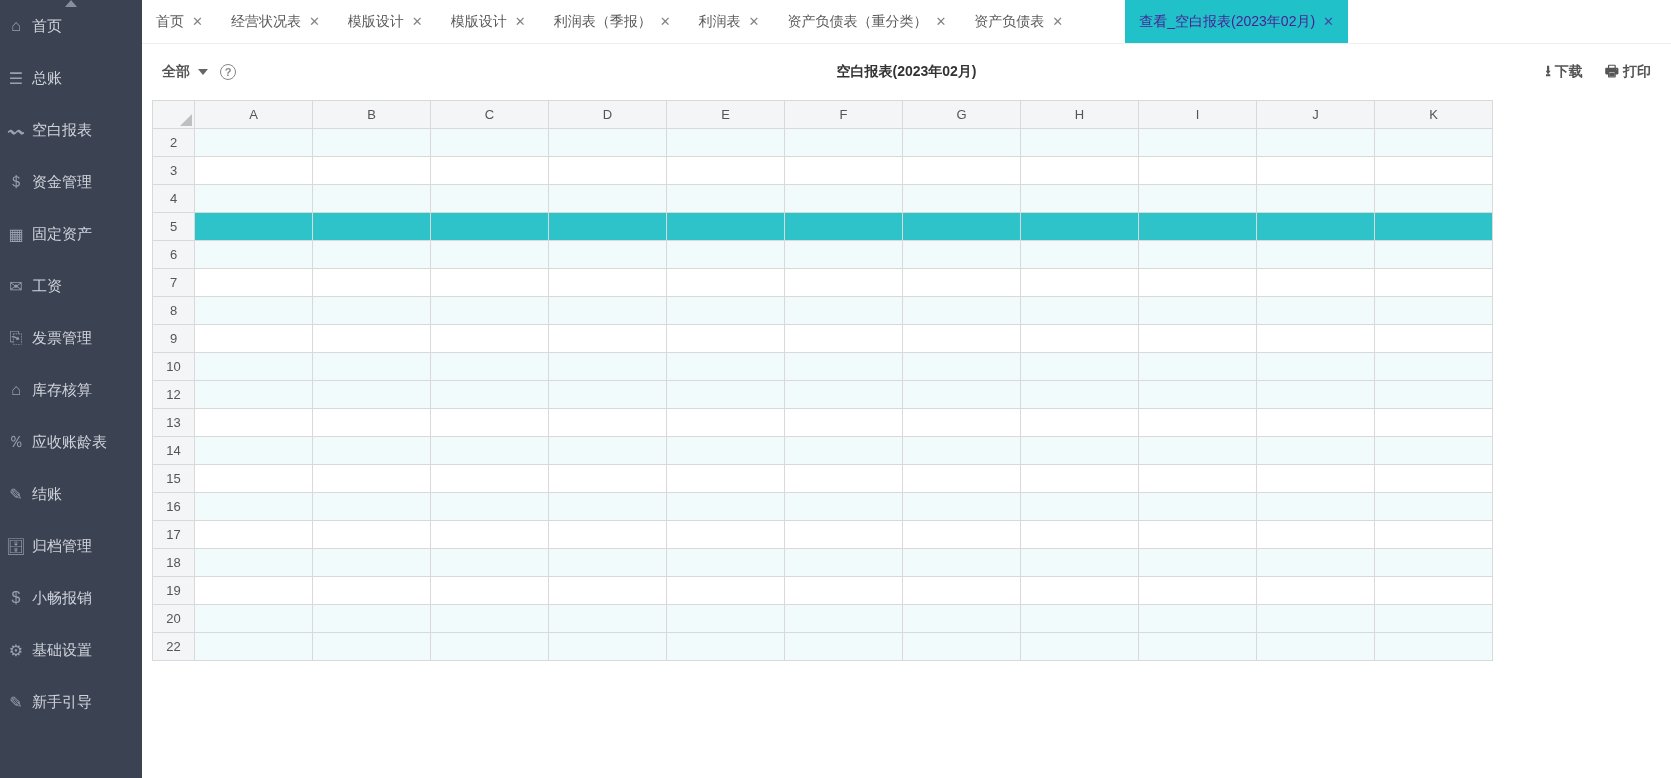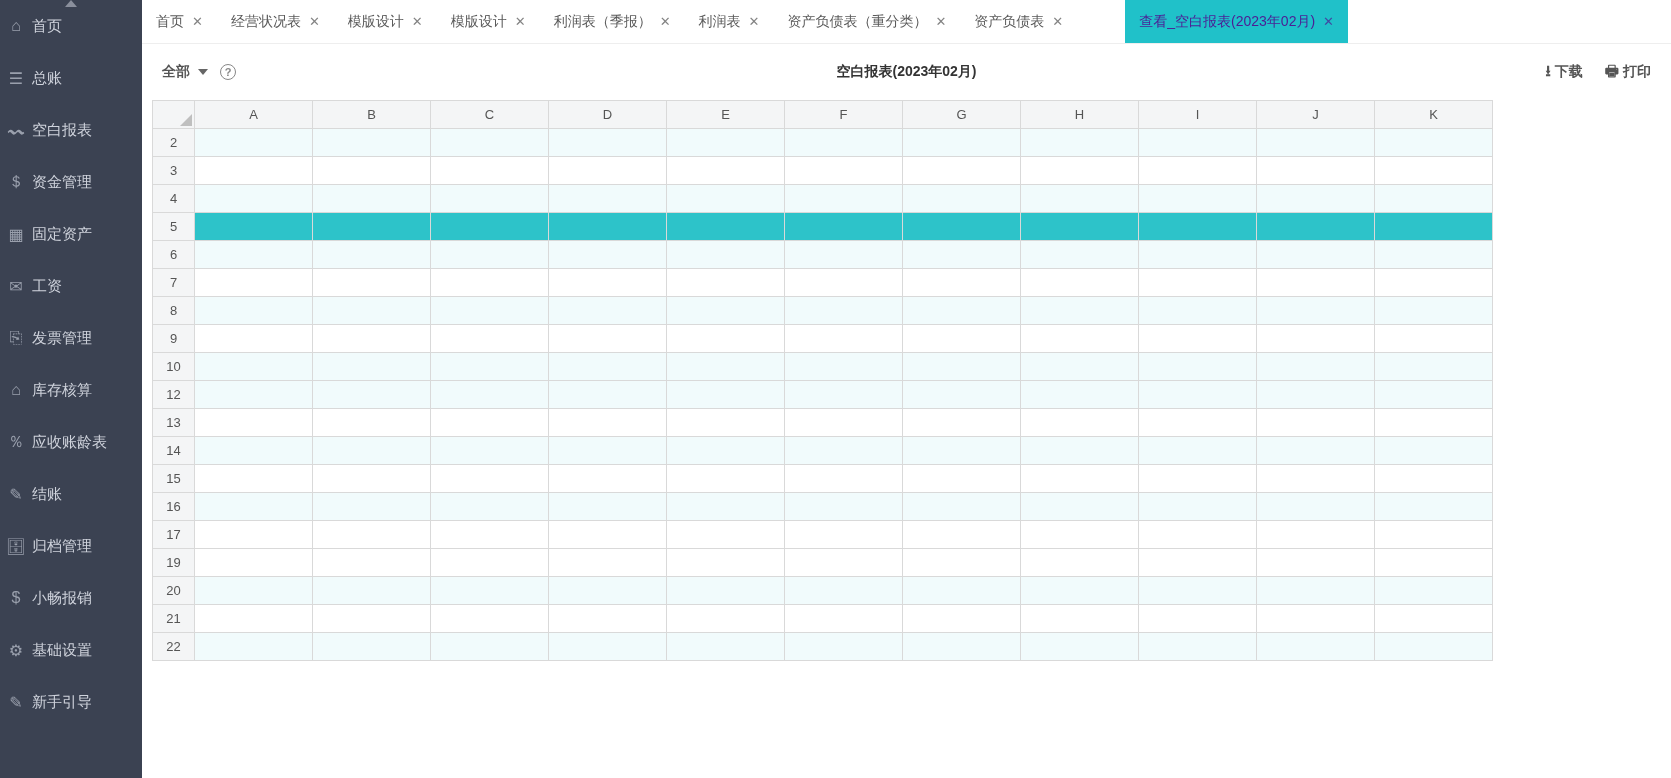--- a/index.html
+++ b/index.html
@@ -502,50 +502,50 @@
             <td></td>
             <td></td>
             <td></td>
             <td></td>
             <td></td>
             <td></td>
             <td></td>
             <td></td>
             <td></td>
           </tr>
+          <tr class="alt">
+            <td class="rowhead">18</td>
+            <td></td>
+            <td></td>
+            <td></td>
+            <td></td>
+            <td></td>
+            <td></td>
+            <td></td>
+            <td></td>
+            <td></td>
+            <td></td>
+            <td></td>
+          </tr>
           <tr>
             <td class="rowhead">19</td>
             <td></td>
             <td></td>
             <td></td>
             <td></td>
             <td></td>
             <td></td>
             <td></td>
             <td></td>
             <td></td>
             <td></td>
             <td></td>
           </tr>
           <tr class="alt">
             <td class="rowhead">20</td>
-            <td></td>
-            <td></td>
-            <td></td>
-            <td></td>
-            <td></td>
-            <td></td>
-            <td></td>
-            <td></td>
-            <td></td>
-            <td></td>
-            <td></td>
-          </tr>
-          <tr>
-            <td class="rowhead">21</td>
             <td></td>
             <td></td>
             <td></td>
             <td></td>
             <td></td>
             <td></td>
             <td></td>
             <td></td>
             <td></td>
             <td></td>

